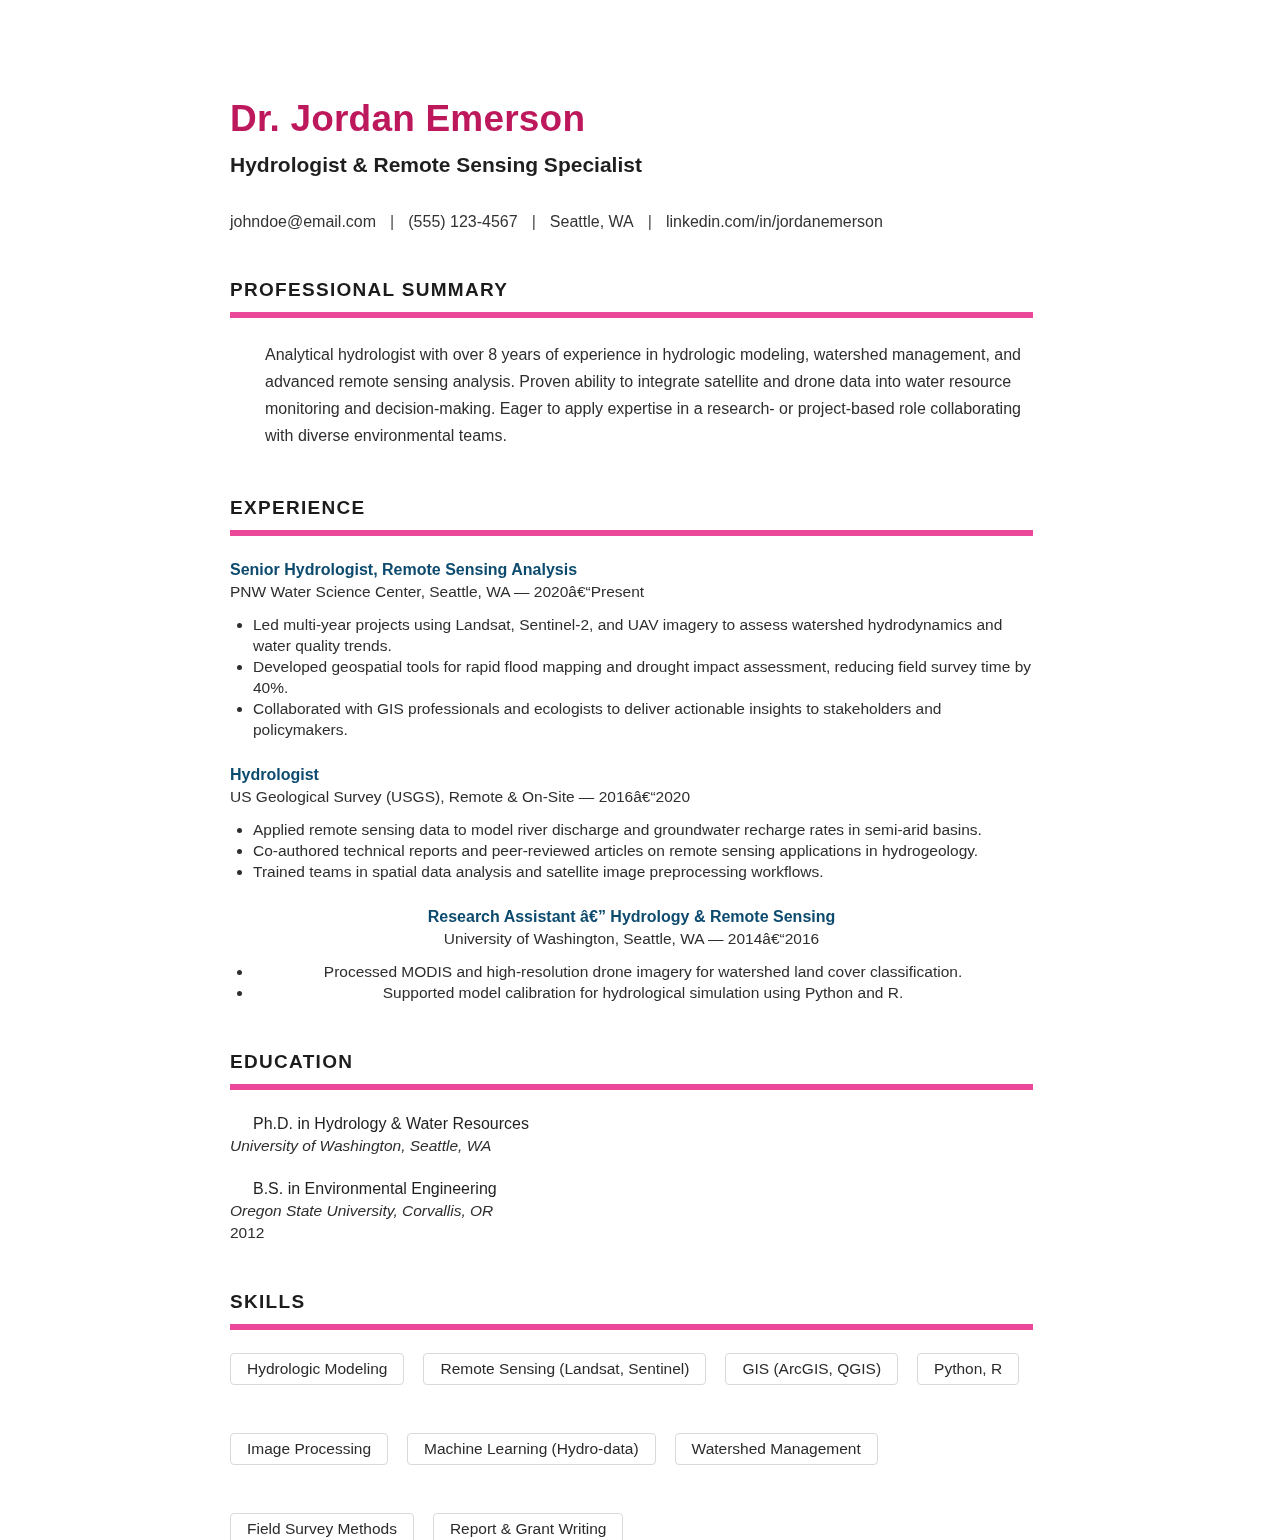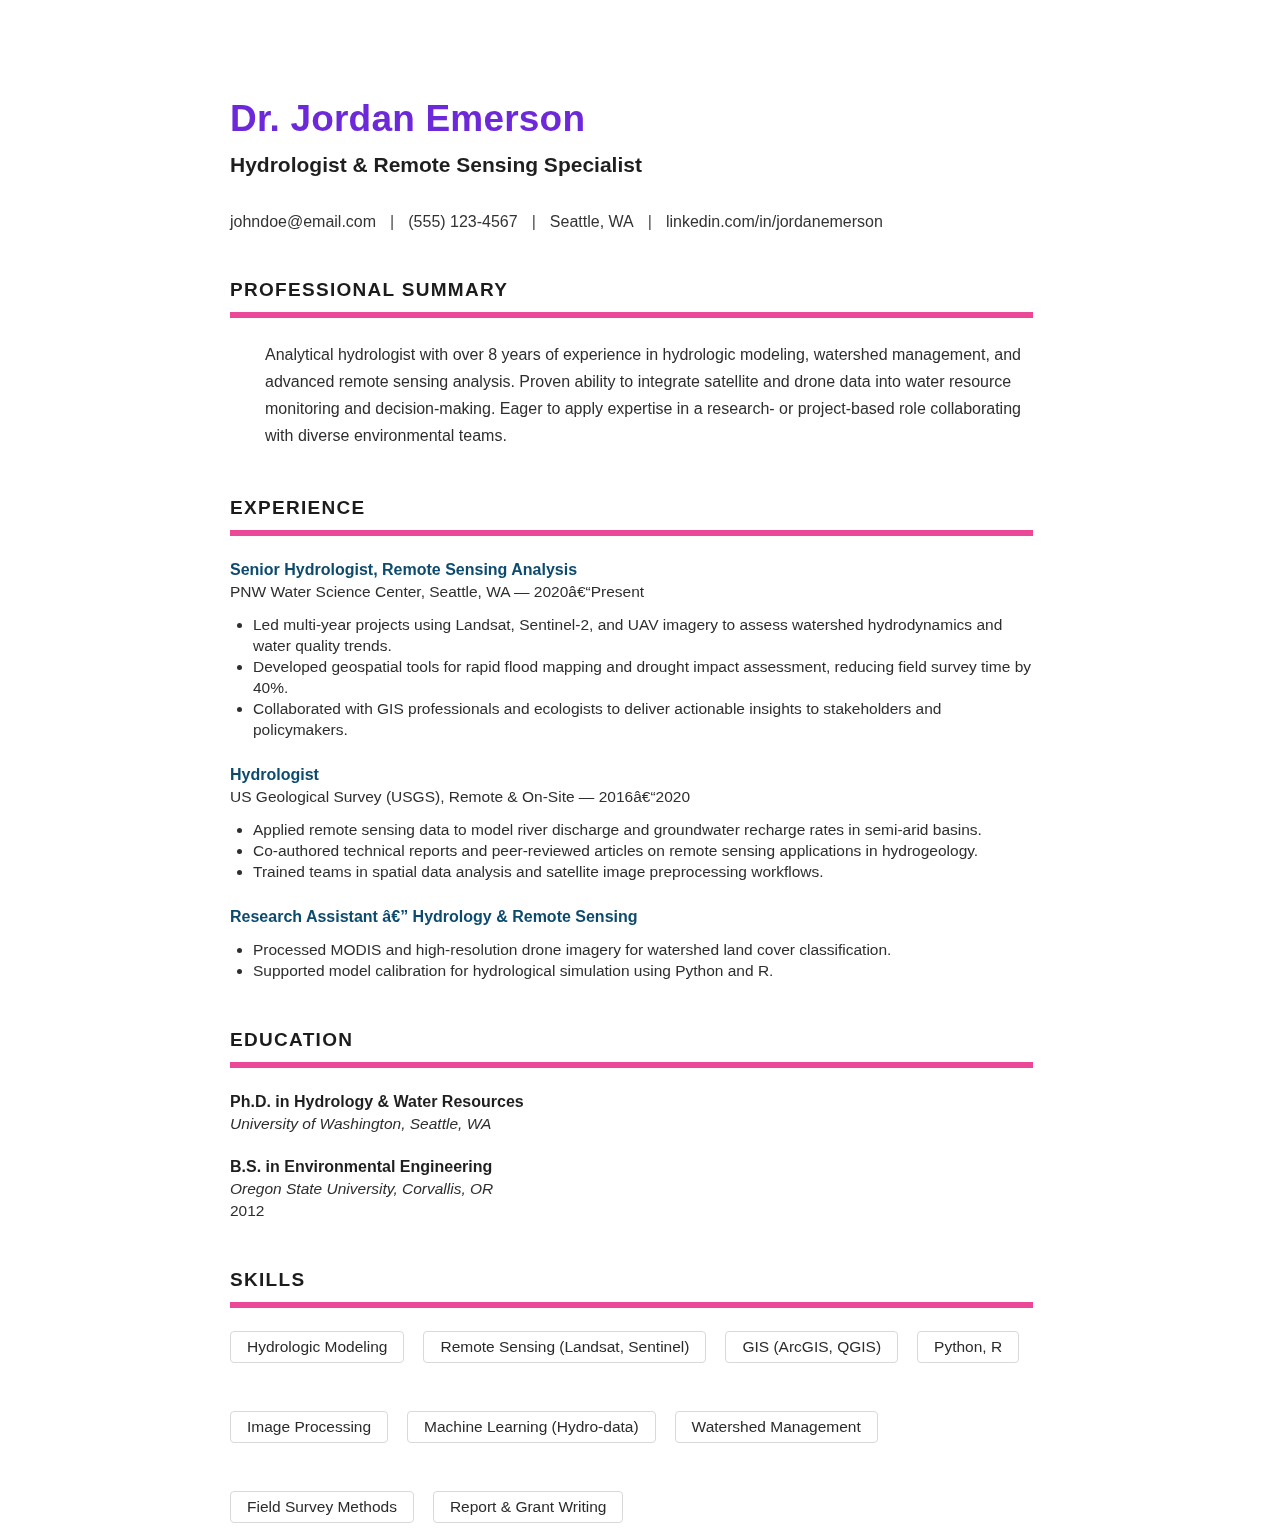--- a/index.html
+++ b/index.html
@@ -17,21 +17,21 @@
     width: 803px;
     margin: 0 auto;
     padding-top: 98px;
     padding-bottom: 60px;
   }
 
   
   .name {
     font-size: 37px;
     font-weight: 700;
-    color: #6d28d9;
+    color: #be185d;
     letter-spacing: 0.2px;
     line-height: 1.15;
   }
   .job-headline {
     font-size: 21px;
     font-weight: 700;
     color: #1f1f1f;
     margin-top: 12px;
   }
   .contact-row {
@@ -59,21 +59,21 @@
 
   .summary-text {
     font-size: 16px;
     line-height: 27px;
     color: #2e2e2e;
     margin-left: 35px;
   }
 
   
   .job { margin-bottom: 24px; }
-  .job:last-child { margin-bottom: 0; }
+  .job:last-child { margin-bottom: 0; text-align: center; }
   .job-title {
     font-size: 16px;
     font-weight: 700;
     color: #0c4a6e;
     line-height: 21px;
   }
   .job-meta {
     font-size: 15.5px;
     color: #2e2e2e;
     line-height: 21px;
@@ -88,23 +88,24 @@
     font-size: 15.5px;
     line-height: 21px;
     color: #2e2e2e;
   }
 
   
   .degree { margin-bottom: 22px; }
   .degree:last-child { margin-bottom: 0; }
   .degree-title {
     font-size: 16px;
-    font-weight: 700;
+    font-weight: 400;
     color: #1f1f1f;
     line-height: 21px;
+    margin-left: 23px;
   }
   .degree-school {
     font-size: 15.5px;
     font-style: italic;
     color: #2e2e2e;
     line-height: 21px;
     margin-top: 1px;
   }
   .degree-year {
     font-size: 15.5px;
@@ -170,20 +171,21 @@
       <div class="job-meta">US Geological Survey (USGS), Remote &amp; On-Site — 2016â€“2020</div>
       <ul class="bullets">
         <li>Applied remote sensing data to model river discharge and groundwater recharge rates in semi-arid basins.</li>
         <li>Co-authored technical reports and peer-reviewed articles on remote sensing applications in hydrogeology.</li>
         <li>Trained teams in spatial data analysis and satellite image preprocessing workflows.</li>
       </ul>
     </div>
 
     <div class="job">
       <div class="job-title">Research Assistant â€” Hydrology &amp; Remote Sensing</div>
+      <div class="job-meta">University of Washington, Seattle, WA — 2014â€“2016</div>
       <ul class="bullets">
         <li>Processed MODIS and high-resolution drone imagery for watershed land cover classification.</li>
         <li>Supported model calibration for hydrological simulation using Python and R.</li>
       </ul>
     </div>
   </section>
 
   <section class="section">
     <h2 class="section-heading">EDUCATION</h2>
 

